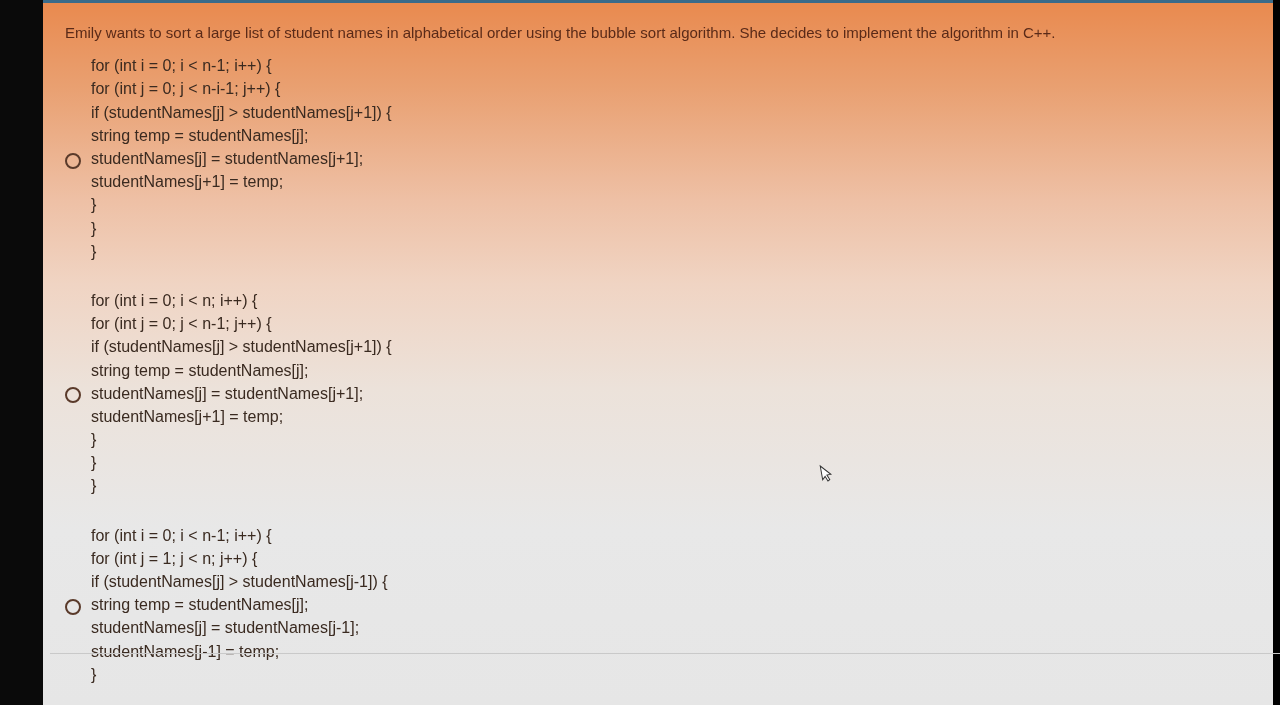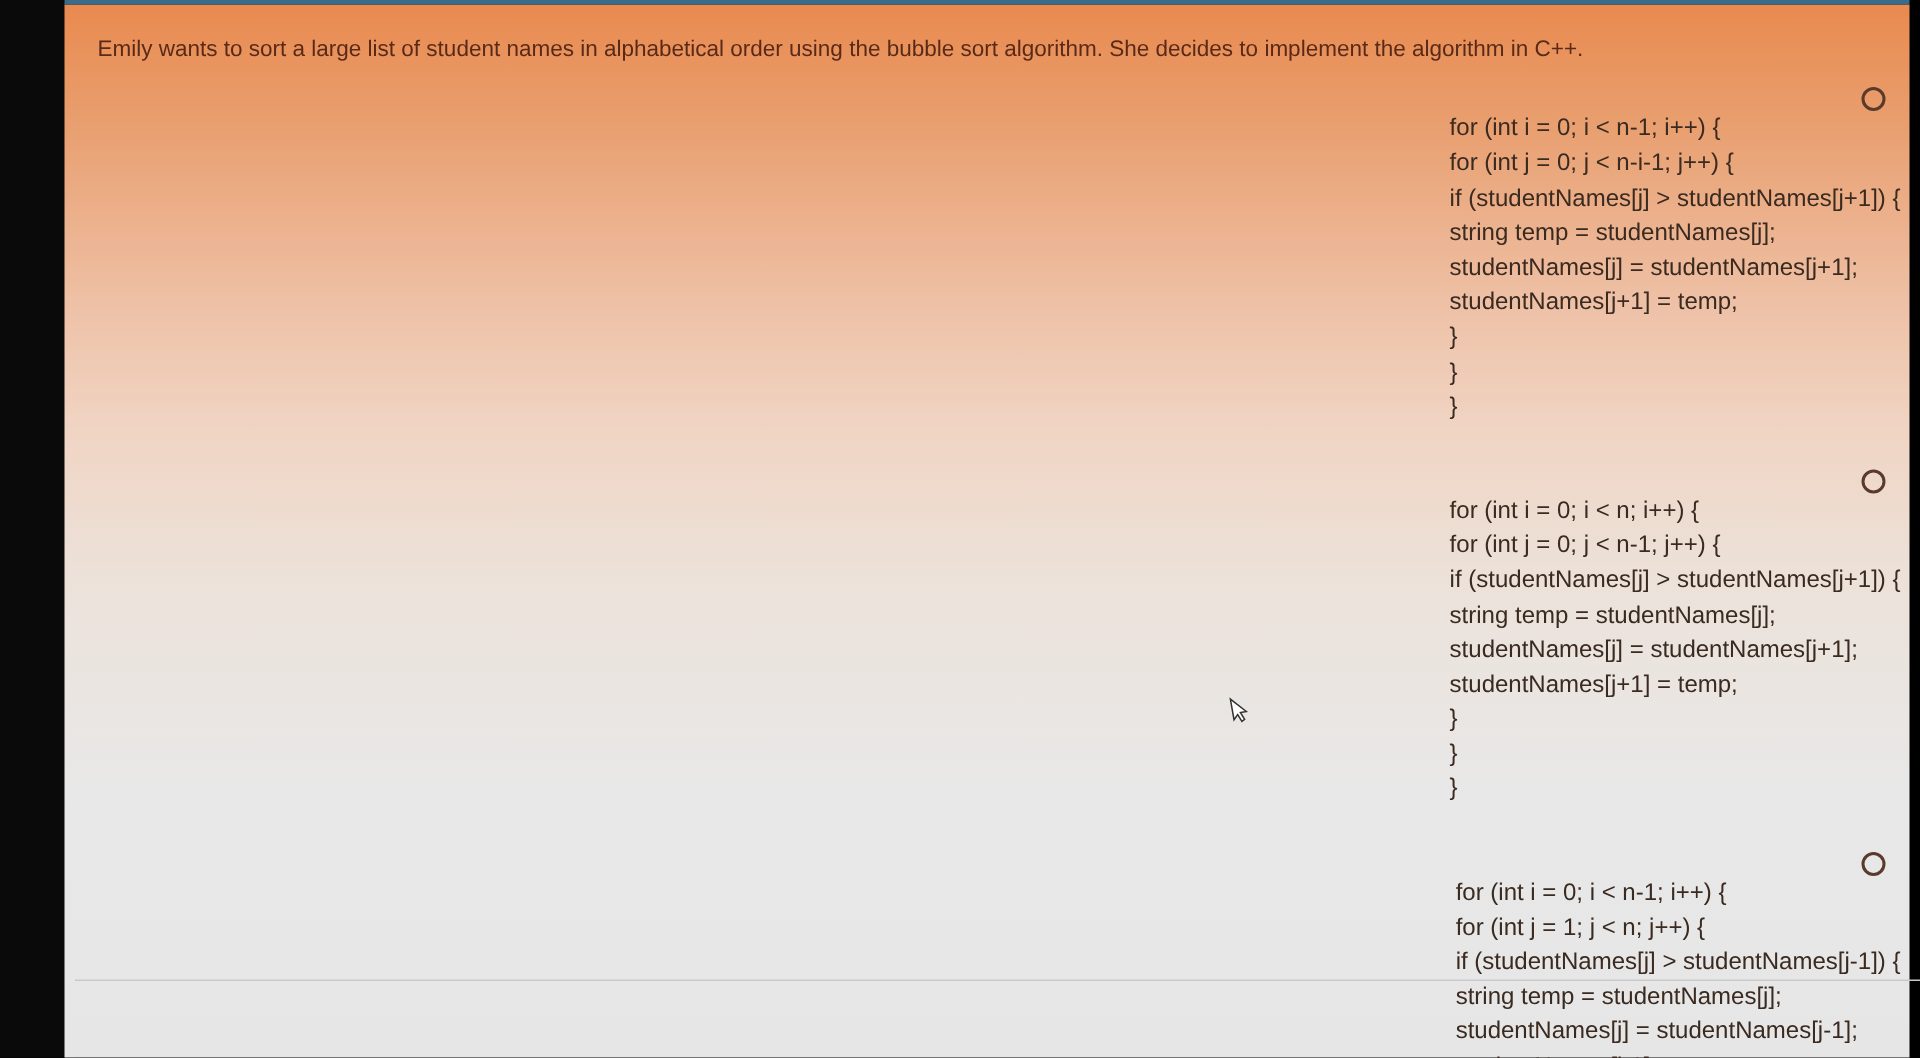--- a/index.html
+++ b/index.html
@@ -9,21 +9,21 @@
     background:linear-gradient(180deg,#e98a4f 0%,#e9a071 12%,#eec0a5 28%,#f0d4c3 40%,#ece2da 55%,#e8e8e8 75%,#e6e6e6 100%);
     border-top:3px solid #3a6b8a;
     box-sizing:border-box;
     padding:18px 6px 10px 22px;
   }
   .left-bar{
     position:absolute;left:0;top:0;width:50px;height:705px;background:#0a0a0a;
   }
   .prompt{color:#5a2a18;font-size:15px;line-height:1.55;margin-bottom:10px;}
   .question{color:#5a2e18;font-size:15px;line-height:1.55;margin-bottom:22px;}
-  .option{display:flex;align-items:flex-end;margin-bottom:26px;flex-direction:column;}
+  .option{display:flex;align-items:center;margin-bottom:26px;}
   .radio{
     flex:0 0 auto;width:12px;height:12px;border:2px solid #5a3a2a;border-radius:50%;
     margin-top:4px;margin-right:10px;background:transparent;
   }
   .code{
     color:#3a2a20;font-size:16px;line-height:1.45;white-space:pre;
     font-family:Arial,Helvetica,sans-serif;
   }
   .cursor{
     position:absolute;left:775px;top:460px;font-size:18px;color:#333;

